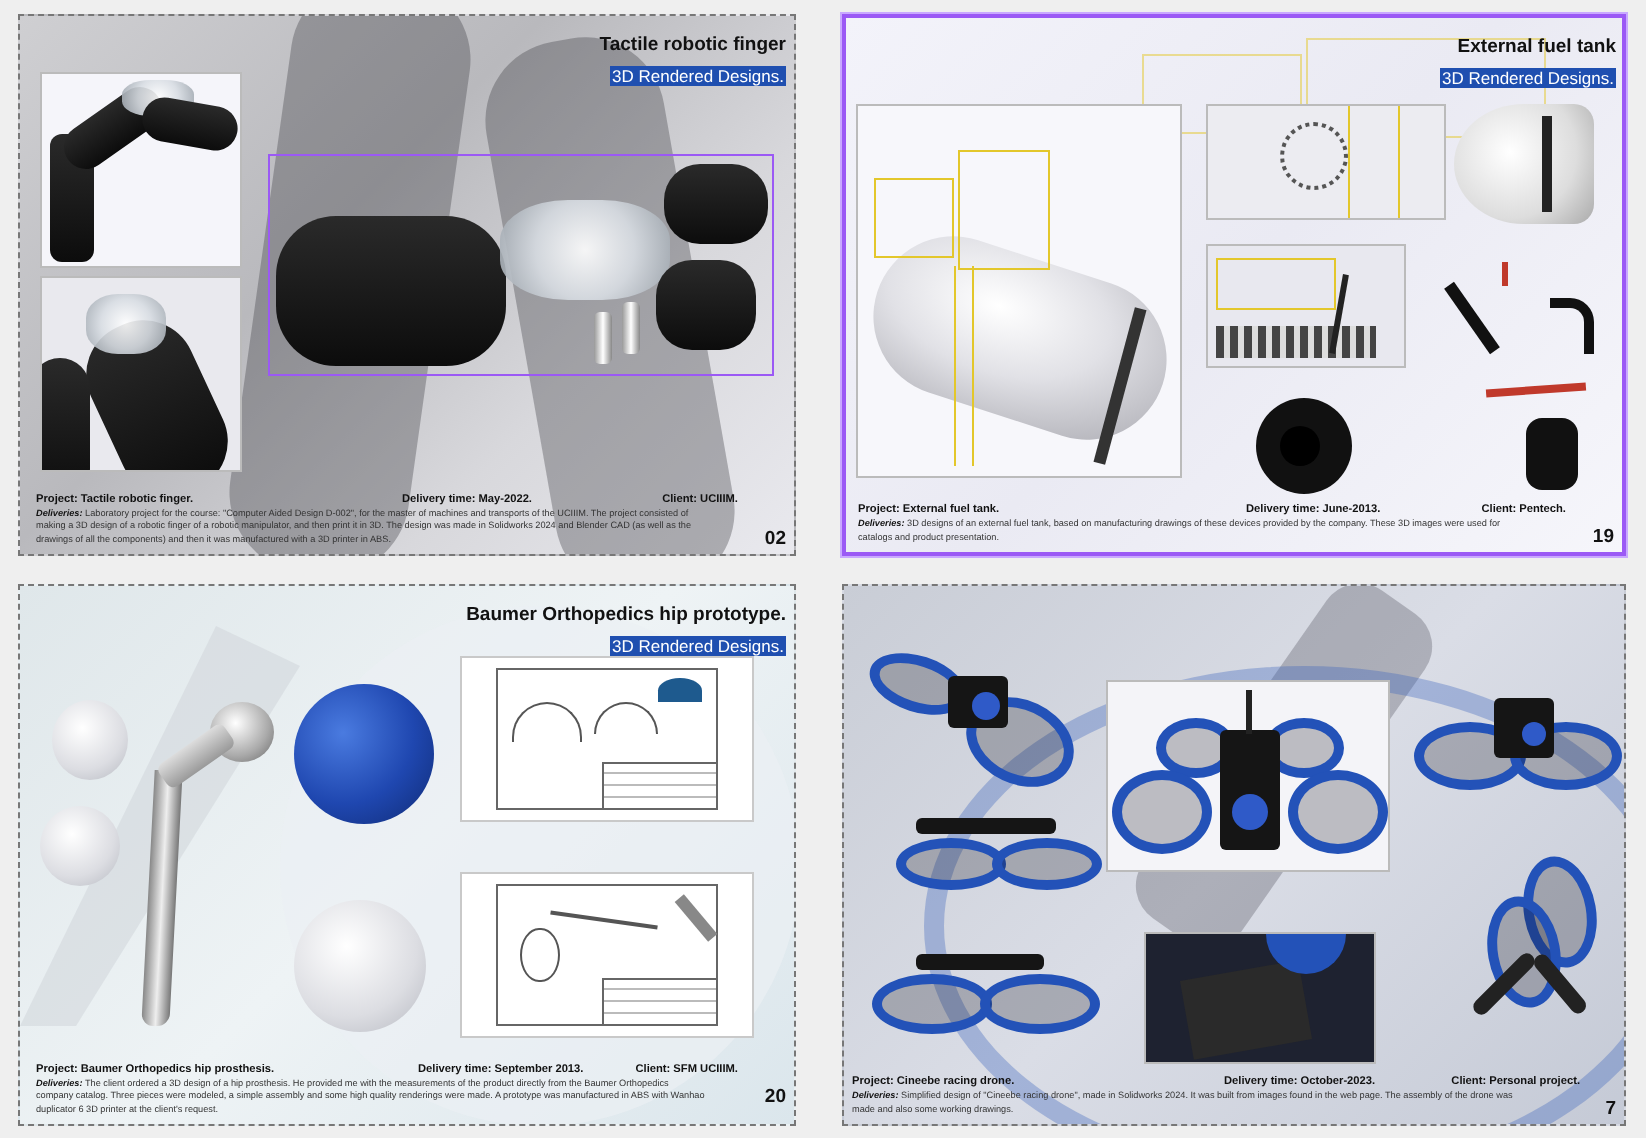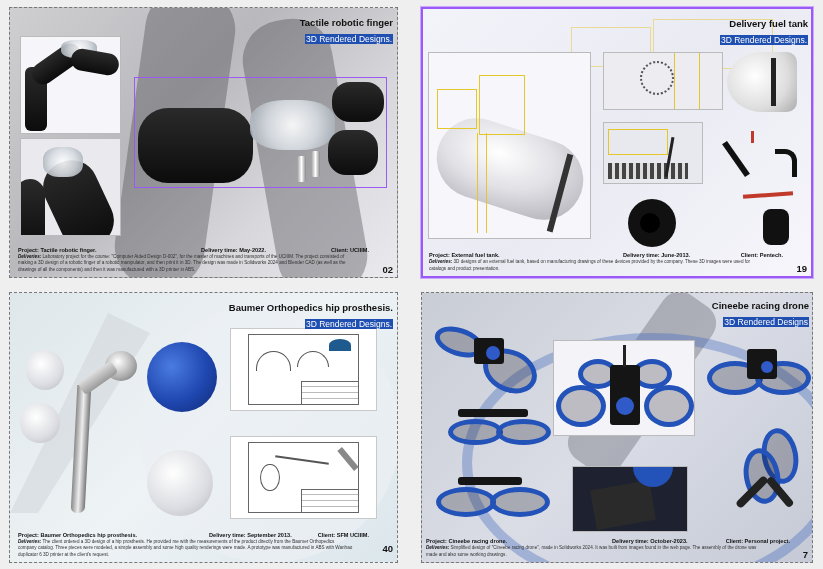--- a/index.html
+++ b/index.html
@@ -133,21 +133,21 @@
     </div>
     <div class="shape" style="left:352px;top:140px;width:22px;height:28px;border:5px solid #111;border-left:none;border-bottom:none;border-radius:0 12px 0 0;"></div>
 
     <div class="valve" style="left:205px;top:190px;width:48px;height:48px;">
       <div class="shape" style="left:12px;top:14px;width:20px;height:20px;background:#000;border-radius:50%;"></div>
     </div>
     <div class="shape" style="left:320px;top:184px;width:50px;height:4px;background:#c0392b;transform:rotate(-4deg);"></div>
     <div class="valve" style="left:340px;top:200px;width:26px;height:36px;border-radius:8px;"></div>
 
     <div class="title-block" style="right:3px;top:9px;">
-      <div class="title">Delivery fuel tank</div>
+      <div class="title">External fuel tank</div>
       <span class="subtitle">3D Rendered Designs.</span>
     </div>
 
     <div class="footer" style="left:6px;">
       <div class="meta-row">
         <span class="proj">Project: External fuel tank.</span>
         <span class="deliv">Delivery time: June-2013.</span>
         <span class="client" style="width:70px;">Client: Pentech.</span>
       </div>
       <div class="desc">
@@ -181,36 +181,36 @@
     <div class="drawing" style="left:220px;top:143px;width:147px;height:83px;">
       <div class="sheet">
         <div class="shape" style="left:10%;top:30%;width:18%;height:40%;border:1px solid #555;border-radius:50%;"></div>
         <div class="shape" style="left:24%;top:24%;width:50%;height:2px;background:#555;transform:rotate(8deg);"></div>
         <div class="shape" style="right:6%;top:4%;width:6px;height:26px;background:#888;transform:rotate(-40deg);"></div>
         <div class="tb"></div>
       </div>
     </div>
 
     <div class="title-block">
-      <div class="title">Baumer Orthopedics hip prosthesis.</div>
+      <div class="title">Baumer Orthopedics hip prototype.</div>
       <span class="subtitle">3D Rendered Designs.</span>
     </div>
 
     <div class="footer">
       <div class="meta-row">
         <span class="proj">Project: Baumer Orthopedics hip prosthesis.</span>
         <span class="deliv" style="width:102px;">Delivery time: September 2013.</span>
         <span class="client">Client: SFM UCIIIM.</span>
       </div>
       <div class="desc">
         <b>Deliveries:</b>
         <span>The client ordered a 3D design of a hip prosthesis. He provided me with the measurements of the product directly from the Baumer Orthopedics company catalog. Three pieces were modeled, a simple assembly and some high quality renderings were made. A prototype was manufactured in ABS with Wanhao duplicator 6 3D printer at the client's request.</span>
       </div>
     </div>
-    <div class="page-num" style="bottom:8px;">40</div>
+    <div class="page-num" style="bottom:8px;">20</div>
   </div>
 
   <div class="page" id="p4">
     <div class="shape" style="left:190px;top:-10px;width:60px;height:200px;background:rgba(90,90,100,.35);transform:rotate(35deg);border-radius:20px;"></div>
     <div class="shape" style="left:40px;top:40px;width:380px;height:260px;border:10px solid rgba(60,100,190,.35);border-radius:50%;"></div>
 
     <div class="drone" style="left:12px;top:35px;width:120px;height:70px;">
       <div class="ring" style="left:0;top:0;width:50px;height:28px;transform:rotate(18deg);"></div>
       <div class="ring" style="left:48px;top:22px;width:56px;height:42px;transform:rotate(25deg);"></div>
       <div class="drone-body" style="left:40px;top:10px;width:30px;height:26px;"></div>
@@ -251,24 +251,20 @@
       <div class="shape" style="left:60px;top:0;width:40px;height:20px;background:#2352b8;border-radius:0 0 30px 30px;"></div>
     </div>
 
     <div class="drone" style="left:300px;top:135px;width:90px;height:95px;">
       <div class="ring" style="left:40px;top:0;width:36px;height:56px;transform:rotate(-10deg);"></div>
       <div class="ring" style="left:22px;top:20px;width:36px;height:56px;transform:rotate(-10deg);"></div>
       <div class="shape" style="left:10px;top:60px;width:40px;height:8px;background:#222;transform:rotate(-45deg);border-radius:4px;"></div>
       <div class="shape" style="left:40px;top:60px;width:36px;height:8px;background:#222;transform:rotate(50deg);border-radius:4px;"></div>
     </div>
 
-    <div class="title-block" style="right:3px;top:7px;">
-      <div class="title">Cineebe racing drone</div>
-      <span class="subtitle">3D Rendered Designs</span>
-    </div>
 
     <div class="footer" style="left:4px;">
       <div class="meta-row">
         <span class="proj">Project: Cineebe racing drone.</span>
         <span class="deliv" style="width:100px;">Delivery time: October-2023.</span>
         <span class="client" style="width:92px;padding-right:14px;">Client: Personal project.</span>
       </div>
       <div class="desc">
         <b>Deliveries:</b>
         <span>Simplified design of "Cineebe racing drone", made in Solidworks 2024. It was built from images found in the web page. The assembly of the drone was made and also some working drawings.</span>

